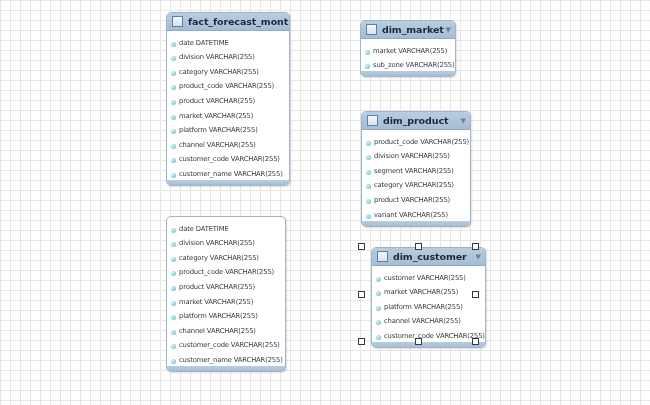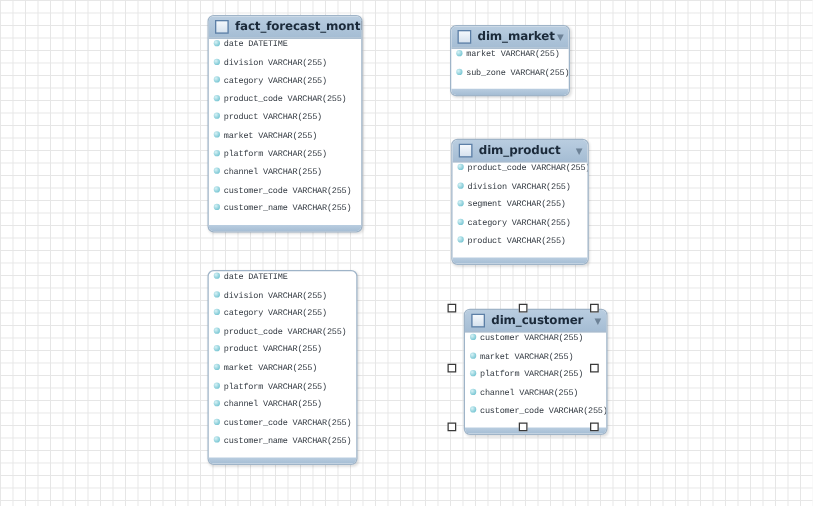--- a/index.html
+++ b/index.html
@@ -36,22 +36,22 @@
     }
     .tbl-name {
       font-weight: bold; font-size: 9.5px; color: #1b2a3a;
       flex: 1 1 auto; white-space: nowrap; letter-spacing: -0.1px;
     }
     .tbl-toggle {
       font-size: 7px; color: #6d8297; flex: 0 0 auto;
     }
     .tbl-body { padding: 1px 0 2px 0; }
     .col {
-      height: 14.6px; display: flex; align-items: flex-start;
-      padding-left: 4px; white-space: nowrap; font-family: Liberation Mono, monospace;
+      height: 14.6px; display: flex; align-items: flex-end;
+      padding-left: 4px; white-space: nowrap;
     }
     .col-dot {
       width: 5px; height: 5px; border-radius: 50%;
       background: radial-gradient(circle at 35% 35%, #d7f2f6, #58b7c7);
       margin-right: 3px; flex: 0 0 auto;
     }
     .col-text {
       font-size: 6.8px; color: #333a42; letter-spacing: -0.15px;
     }
     .tbl-footer {
@@ -203,20 +203,24 @@
           <span class="col-dot"></span>
           <span class="col-text">segment VARCHAR(255)</span>
         </div>
       <div class="col">
           <span class="col-dot"></span>
           <span class="col-text">category VARCHAR(255)</span>
         </div>
       <div class="col">
           <span class="col-dot"></span>
           <span class="col-text">product VARCHAR(255)</span>
+        </div>
+      <div class="col">
+          <span class="col-dot"></span>
+          <span class="col-text">variant VARCHAR(255)</span>
         </div>
     </div>
     <div class="tbl-footer"></div>
   </div>
 
   <div class="tbl" style="left:371px; top:247px; width:113px;">
     <div class="tbl-header">
       <span class="tbl-icon"></span>
       <span class="tbl-name">dim_customer</span>
       <span class="tbl-toggle">▼</span>

